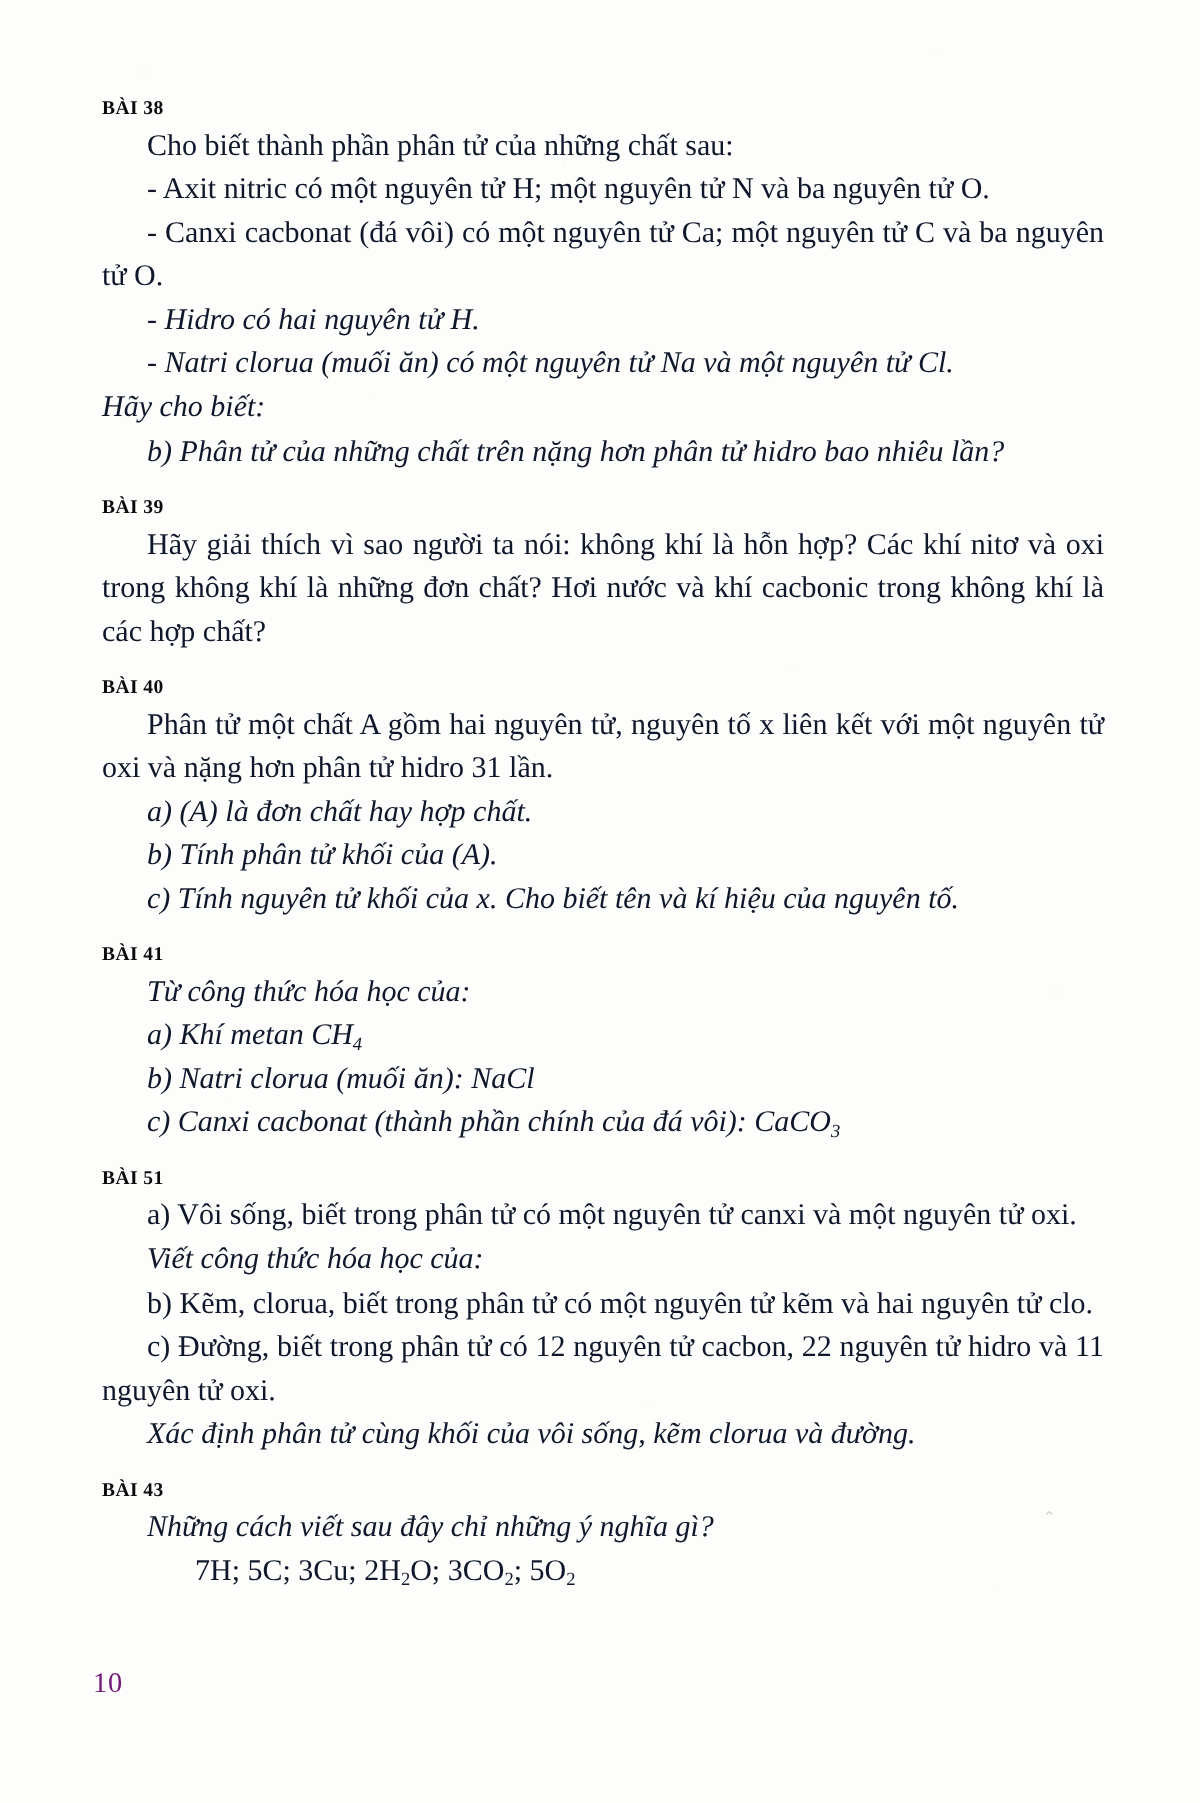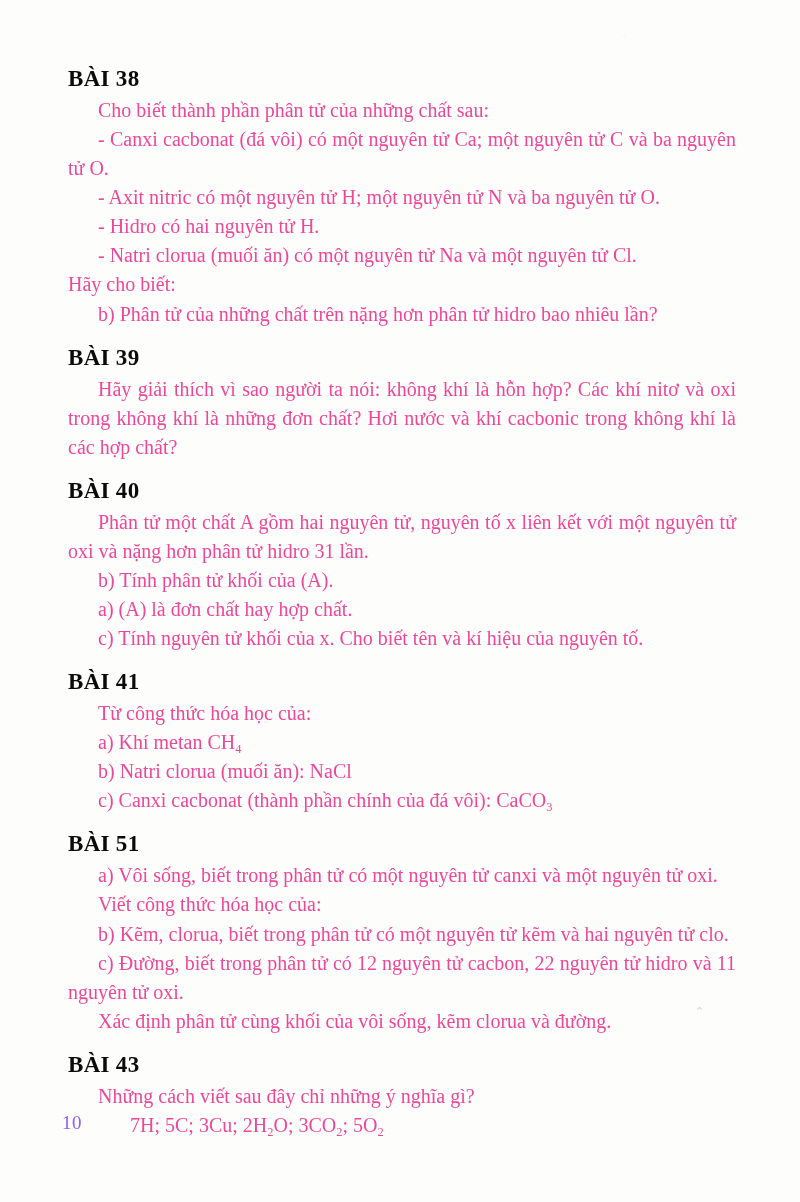--- a/index.html
+++ b/index.html
@@ -48,62 +48,63 @@
     top: 64px;
     width: 668px;
   }
 
   .exercise {
     margin-bottom: 3px;
   }
 
   .heading {
     font-weight: bold;
-    font-size: 23px;
+    font-size: 13px;
     letter-spacing: 0.3px;
     line-height: 1.30;
     margin: 0 0 2px 0;
     padding-top: 11px;
     color: #0b0b0b;
   }
   .exercise:first-child .heading {
     padding-top: 0;
   }
 
   .para {
     font-size: 20px;
     line-height: 1.455;
     margin: 0;
     text-align: justify;
     text-justify: inter-word;
-    color: #ec4899;
+    color: #0f172a;
   }
   .para.indent {
     text-indent: 30px;
   }
   .para.nojust {
     text-align: left;
+    font-style: italic;
   }
   .para.formula-line {
     text-indent: 62px;
     text-align: left;
   }
 
   sub {
     font-size: 0.62em;
     vertical-align: -0.30em;
     line-height: 0;
   }
 
   .page-number {
     position: absolute;
     left: 62px;
     top: 1112px;
     font-size: 19px;
-    color: #8b5cf6;
+    color: #701a75;
     letter-spacing: 0.5px;
   }
 
   
   .artifact {
     position: absolute;
     color: rgba(0,0,0,0.18);
     font-size: 11px;
     z-index: 2;
     pointer-events: none;
@@ -113,38 +114,38 @@
 <body>
 
 <div class="paper"></div>
 
 <div class="page">
   <div class="content">
 
     <div class="exercise">
       <div class="heading">BÀI 38</div>
       <p class="para indent">Cho biết thành phần phân tử của những chất sau:</p>
+      <p class="para indent">- Axit nitric có một nguyên tử H; một nguyên tử N và ba nguyên tử O.</p>
       <p class="para indent">- Canxi cacbonat (đá vôi) có một nguyên tử Ca; một nguyên tử C và ba nguyên tử O.</p>
-      <p class="para indent">- Axit nitric có một nguyên tử H; một nguyên tử N và ba nguyên tử O.</p>
       <p class="para indent nojust">- Hidro có hai nguyên tử H.</p>
       <p class="para indent nojust">- Natri clorua (muối ăn) có một nguyên tử Na và một nguyên tử Cl.</p>
       <p class="para nojust">Hãy cho biết:</p>
       <p class="para indent nojust">b) Phân tử của những chất trên nặng hơn phân tử hidro bao nhiêu lần?</p>
     </div>
 
     <div class="exercise">
       <div class="heading">BÀI 39</div>
       <p class="para indent">Hãy giải thích vì sao người ta nói: không khí là hỗn hợp? Các khí nitơ và oxi trong không khí là những đơn chất? Hơi nước và khí cacbonic trong không khí là các hợp chất?</p>
     </div>
 
     <div class="exercise">
       <div class="heading">BÀI 40</div>
       <p class="para indent">Phân tử một chất A gồm hai nguyên tử, nguyên tố x liên kết với một nguyên tử oxi và nặng hơn phân tử hidro 31 lần.</p>
+      <p class="para indent nojust">a) (A) là đơn chất hay hợp chất.</p>
       <p class="para indent nojust">b) Tính phân tử khối của (A).</p>
-      <p class="para indent nojust">a) (A) là đơn chất hay hợp chất.</p>
       <p class="para indent nojust">c) Tính nguyên tử khối của x. Cho biết tên và kí hiệu của nguyên tố.</p>
     </div>
 
     <div class="exercise">
       <div class="heading">BÀI 41</div>
       <p class="para indent nojust">Từ công thức hóa học của:</p>
       <p class="para indent nojust">a) Khí metan CH<sub>4</sub></p>
       <p class="para indent nojust">b) Natri clorua (muối ăn): NaCl</p>
       <p class="para indent nojust">c) Canxi cacbonat (thành phần chính của đá vôi): CaCO<sub>3</sub></p>
     </div>

